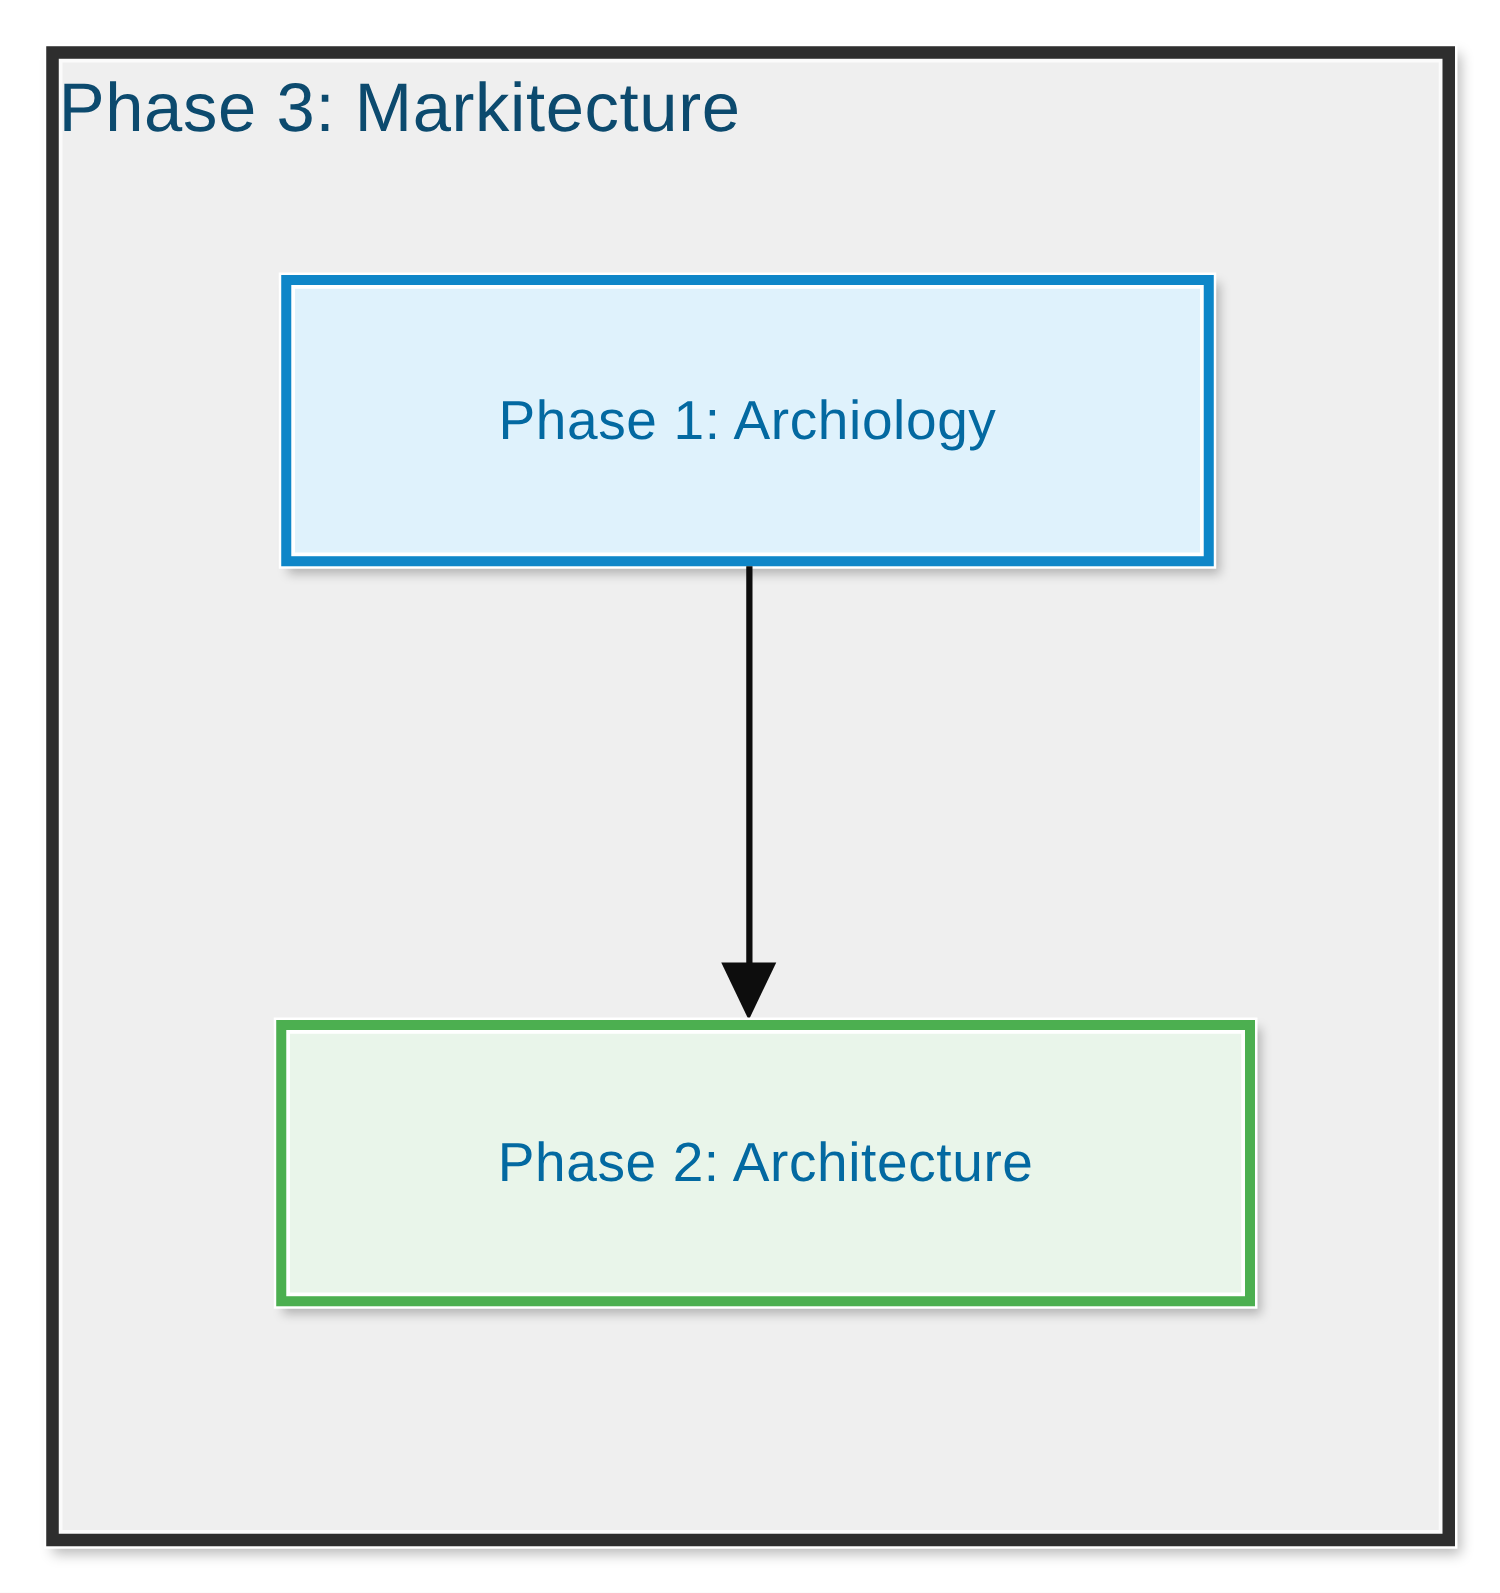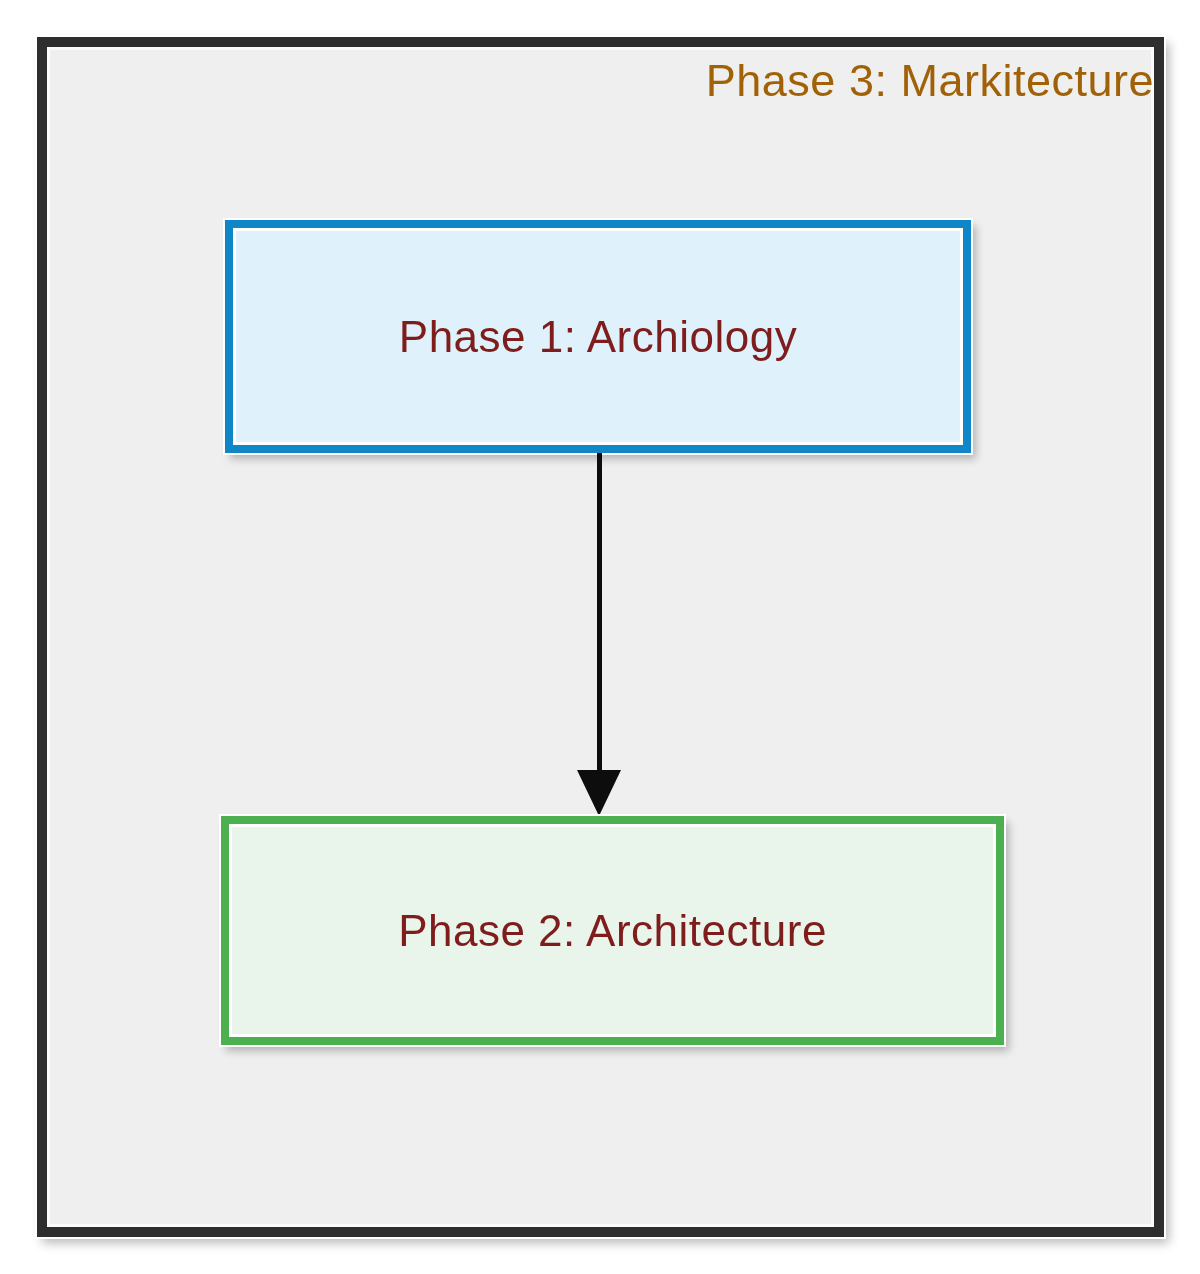--- a/index.html
+++ b/index.html
@@ -28,36 +28,36 @@
     box-shadow:
       inset 0 0 0 3px #fbfbfb,
       0 0 0 2px #ffffff,
       5px 6px 10px rgba(0,0,0,0.28);
   }
   .frame-title {
     position: absolute;
     top: 8px;
     left: 0;
     width: 100%;
-    text-align: right;
-    font-size: 45px;
+    text-align: left;
+    font-size: 55px;
     line-height: 1.15;
-    color: #a16207;
+    color: #0c4a6e;
     letter-spacing: 0.5px;
   }
   
   .node {
     position: absolute;
     box-sizing: border-box;
     display: flex;
     align-items: center;
     justify-content: center;
     text-align: center;
     font-size: 44px;
-    color: #7f1d1d;
+    color: #0369a1;
     letter-spacing: 0.5px;
     box-shadow:
       inset 0 0 0 3px #ffffff,
       0 0 0 2px #ffffff,
       5px 6px 8px rgba(0,0,0,0.25);
   }
   .node-phase1 {
     left: 225px;
     top: 220px;
     width: 746px;

